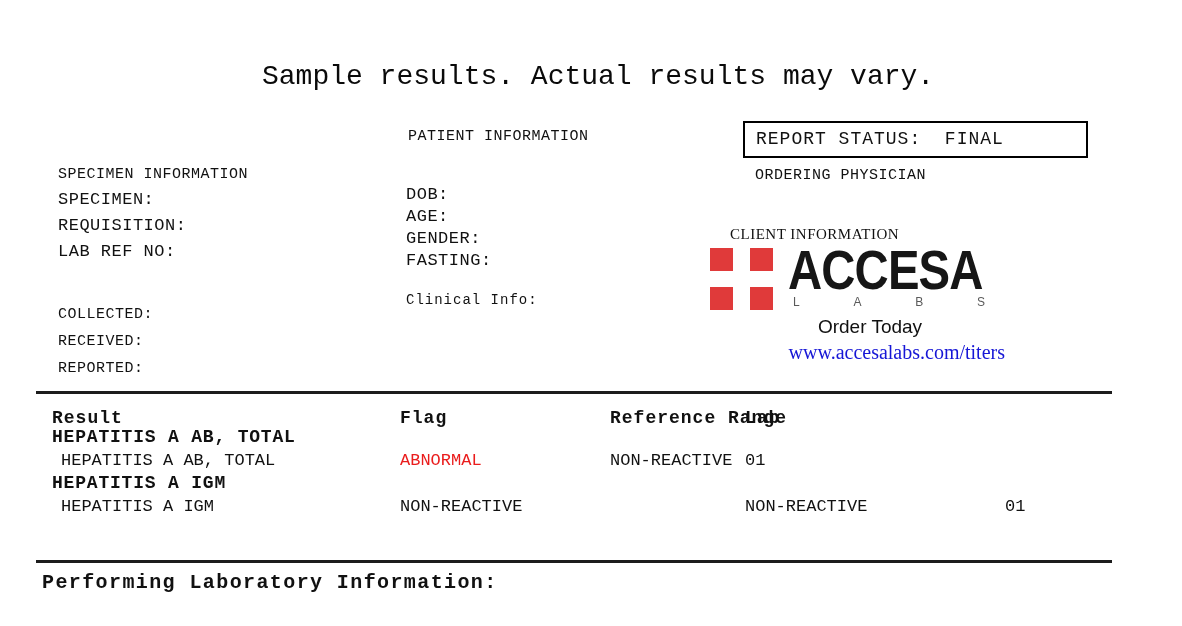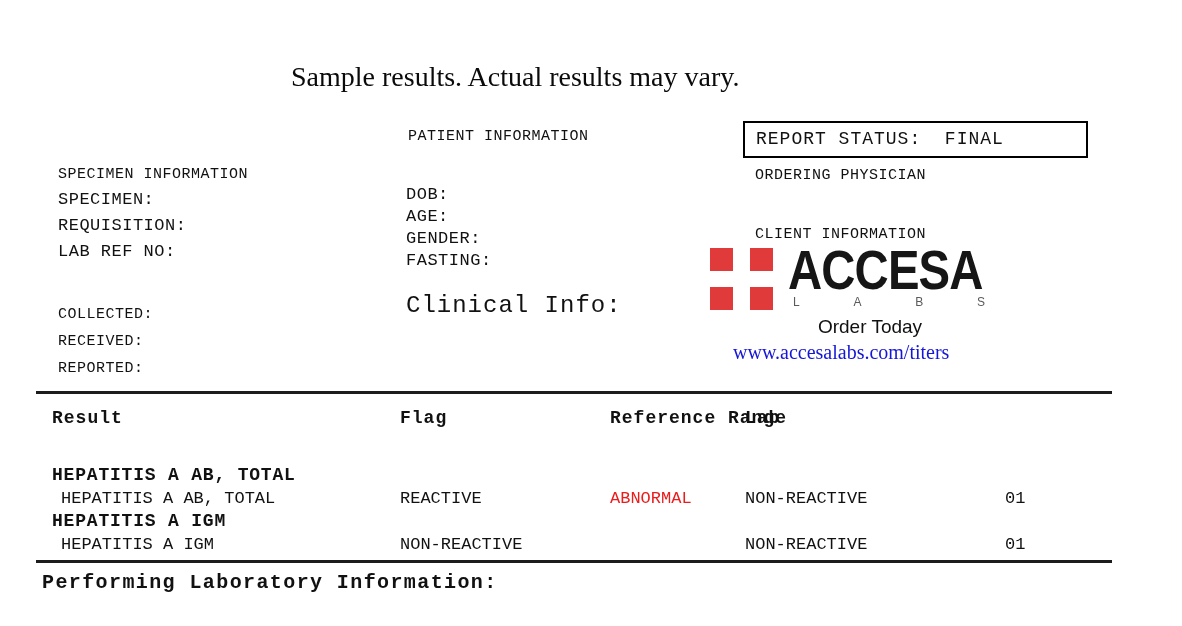--- a/index.html
+++ b/index.html
@@ -9,29 +9,29 @@
     height: 626px;
     background: #ffffff;
     overflow: hidden;
     color: var(--ink, #111);
     font-family: "Liberation Mono", "DejaVu Sans Mono", monospace;
   }
   .abs { position: absolute; }
 
   
   .title {
-    position: absolute; left: 291px; top: 61px;
-    font-family: Liberation Serif, serif;
+    position: absolute; left: 262px; top: 61px;
+    font-family: Liberation Mono, monospace;
     font-size: 28px; color: #0a0a0a; white-space: nowrap;
   }
 
   
   .mono-sm { font-size: 15px; letter-spacing: 0.5px; white-space: nowrap; color: var(--ink, #111); }
   .mono-md { font-size: 17px; letter-spacing: 0.5px; white-space: nowrap; color: var(--ink, #111); }
-  .mono-lg { font-size: 24px; letter-spacing: 1px; white-space: nowrap; color: var(--ink, #111); }
+  .mono-lg { font-size: 14px; letter-spacing: 1px; white-space: nowrap; color: var(--ink, #111); }
 
   
   .status-box {
     position: absolute; left: 743px; top: 121px;
     width: 345px; height: 37px; box-sizing: border-box;
     border: 2px solid #000; padding-left: 11px;
     line-height: 33px;
   }
   .status-box span { font-size: 18px; letter-spacing: 1px; white-space: pre; }
 
@@ -52,41 +52,41 @@
   .labs-row {
     position: absolute; left: 793px; top: 295px; width: 192px;
     display: flex; justify-content: space-between;
     font-family: "Liberation Sans", sans-serif; font-size: 12px; color: #5a5a5a;
   }
   .tagline {
     position: absolute; left: 745px; top: 316px; width: 250px; text-align: center;
     font-family: "Liberation Sans", sans-serif; font-size: 19px; color: #101010;
   }
   .site-url {
-    position: absolute; left: 733px; top: 341px; width: 272px; text-align: left;
+    position: absolute; left: 733px; top: 341px; width: 272px; text-align: right;
     font-family: "Liberation Serif", serif; font-size: 20px;
     color: var(--link, #1616d6); text-decoration: none; white-space: nowrap;
   }
 
   
   .rule { position: absolute; left: 36px; width: 1076px; height: 3px; background: #1c1c1c; }
   .rule-top { top: 391px; }
   .rule-bottom { top: 560px; }
 
   
   .thead, .trow {
     display: grid;
     grid-template-columns: 348px 210px 135px 260px auto;
     white-space: nowrap;
   }
   .thead {
     position: absolute; left: 52px; top: 408px; width: 1060px;
     font-size: 18px; font-weight: bold; letter-spacing: 1px;
   }
-  .tbody { position: absolute; left: 52px; top: 464px; width: 1060px; }
+  .tbody { position: absolute; left: 52px; top: 426px; width: 1060px; }
   .trow { height: 23px; line-height: 23px; font-size: 17px; }
   .trow.group { font-size: 18px; font-weight: bold; letter-spacing: 0.8px; }
   .trow.group .cell { grid-column: 1 / -1; }
   .cell.rname { padding-left: 9px; }
   .cell.abnormal { color: var(--abnormal, #ea1c1c); }
 
   .footer-heading {
     position: absolute; left: 42px; top: 571px;
     font-size: 20px; font-weight: bold; letter-spacing: 1.4px; white-space: nowrap;
   }
@@ -110,21 +110,21 @@
   <div class="abs mono-md" style="left:406px; top:185px;">DOB:</div>
   <div class="abs mono-md" style="left:406px; top:207px;">AGE:</div>
   <div class="abs mono-md" style="left:406px; top:229px;">GENDER:</div>
   <div class="abs mono-md" style="left:406px; top:251px;">FASTING:</div>
   <div class="abs mono-lg" style="left:406px; top:292px;">Clinical Info:</div>
 
   <div class="status-box">
     <span>REPORT STATUS:  FINAL</span>
   </div>
   <div class="abs mono-sm" style="left:755px; top:167px;">ORDERING PHYSICIAN</div>
-  <div class="abs mono-sm" style="left:755px; top:226px;">CLIENT INFORMATION</div>
+  <div class="abs mono-sm" style="left:730px; top:226px;font-family:Liberation Serif, serif;">CLIENT INFORMATION</div>
 
   <div class="logo-squares">
     <div class="sq"></div>
     <div class="sq"></div>
     <div class="sq"></div>
     <div class="sq"></div>
   </div>
   <div class="brand">ACCESA</div>
   <div class="labs-row">
     <span>L</span>
@@ -143,21 +143,20 @@
     <span class="cell">Flag</span>
     <span class="cell">Reference Range</span>
     <span class="cell">Lab</span>
   </div>
   <div class="tbody">
       <div class="trow group">
         <span class="cell gname">HEPATITIS A AB, TOTAL</span>
       </div>
       <div class="trow">
         <span class="cell rname">HEPATITIS A AB, TOTAL</span>
-        <span class="cell result">REACTIVE</span>
         <span class="cell flag abnormal">ABNORMAL</span>
         <span class="cell ref">NON-REACTIVE</span>
         <span class="cell lab">01</span>
       </div>
       <div class="trow group">
         <span class="cell gname">HEPATITIS A IGM</span>
       </div>
       <div class="trow">
         <span class="cell rname">HEPATITIS A IGM</span>
         <span class="cell result">NON-REACTIVE</span>

